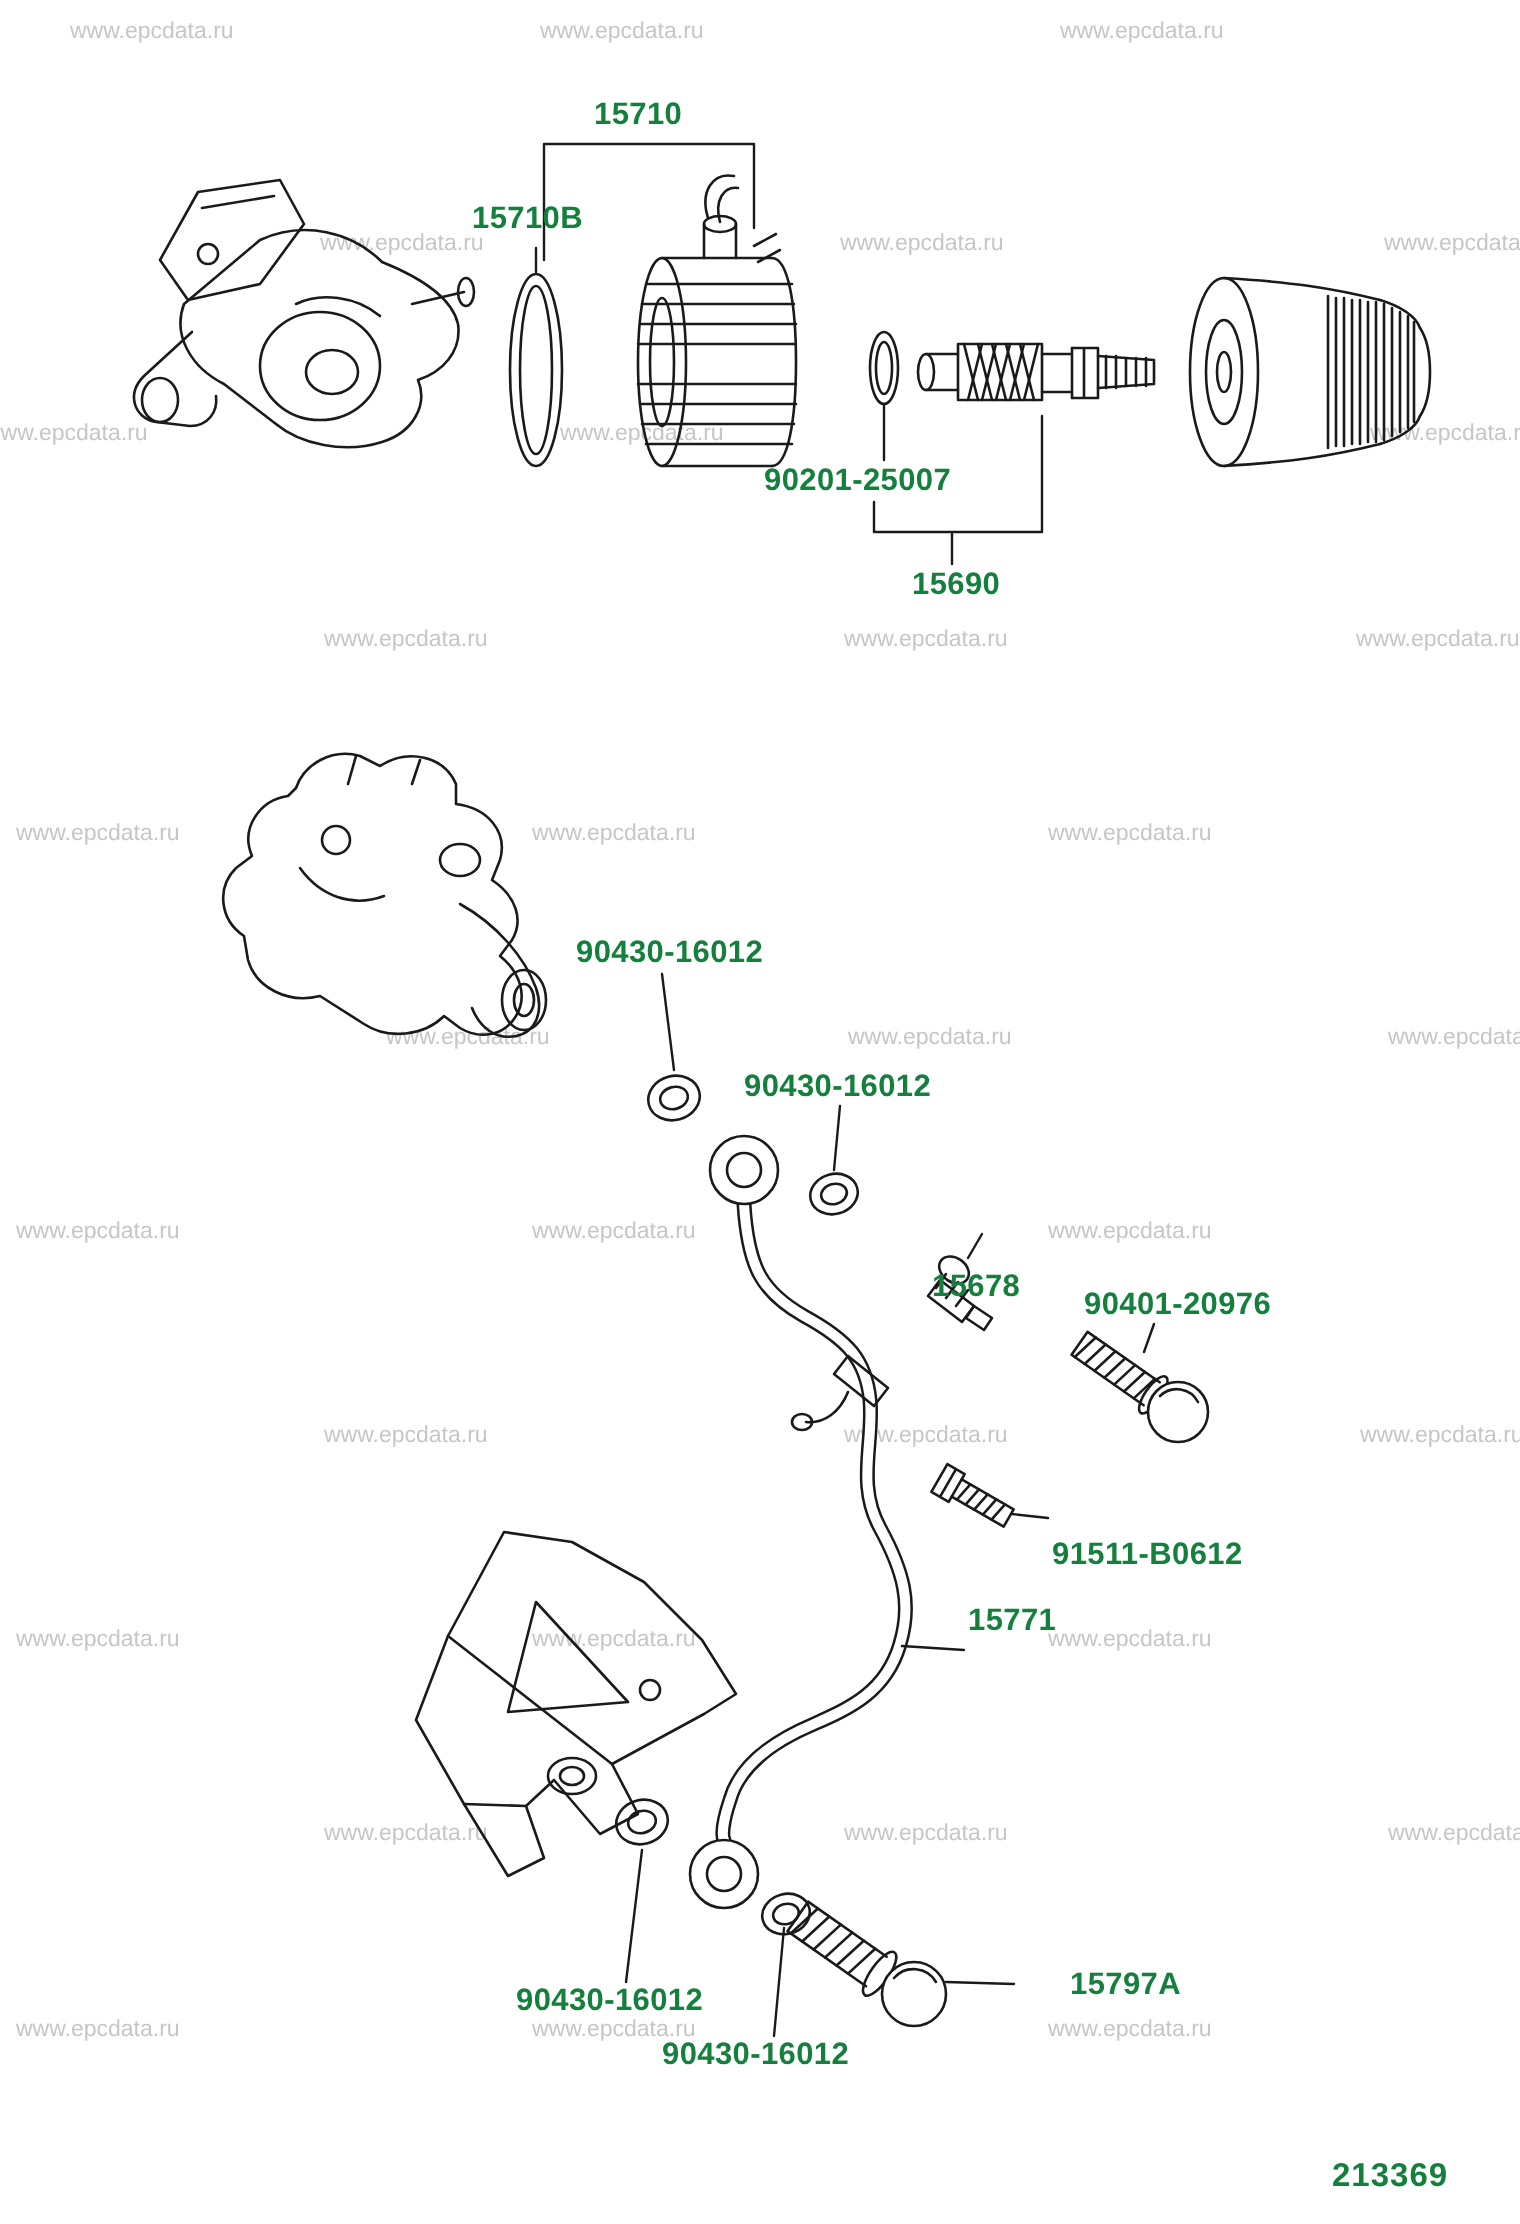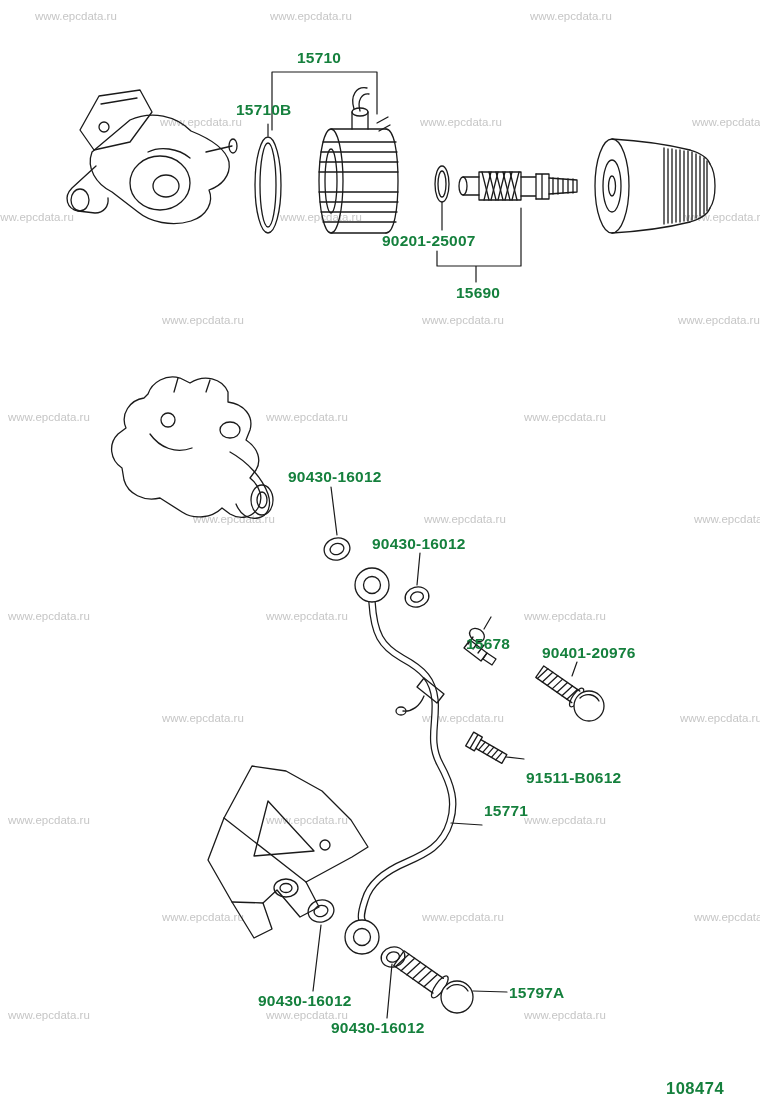--- a/index.html
+++ b/index.html
@@ -13,21 +13,21 @@
   #lbl-15710  {left:297px;top:49px;}
   #lbl-15710B {left:236px;top:101px;}
   #lbl-90201  {left:382px;top:232px;}
   #lbl-15690  {left:456px;top:284px;}
   #lbl-90430a {left:288px;top:468px;}
   #lbl-90430b {left:372px;top:535px;}
   #lbl-15678  {left:466px;top:599px;margin-top:36px;}
   #lbl-90401  {left:542px;top:644px;}
   #lbl-91511  {left:526px;top:752px;margin-top:17px;}
   #lbl-15771  {left:484px;top:802px;}
-  #lbl-15797A {left:509px;top:984px;}
+  #lbl-15797A {left:535px;top:984px;}
   #lbl-90430c {left:258px;top:992px;}
   #lbl-90430d {left:331px;top:1019px;}
   #lbl-150371 {left:666px;top:1079px;font-size:16.5px;letter-spacing:0.5px;}
 </style>
 </head>
 <body>
 
 <div class="canvas">
 
   <div id="wm-layer">
@@ -233,14 +233,14 @@
   <div id="lbl-90430a" class="lbl">90430-16012</div>
   <div id="lbl-90430b" class="lbl">90430-16012</div>
   <div id="lbl-15678" class="lbl">15678</div>
   <div id="lbl-90401" class="lbl">90401-20976</div>
   <div id="lbl-91511" class="lbl">91511-B0612</div>
   <div id="lbl-15771" class="lbl">15771</div>
   <div id="lbl-15797A" class="lbl">15797A</div>
   <div id="lbl-90430c" class="lbl">90430-16012</div>
   <div id="lbl-90430d" class="lbl">90430-16012</div>
 
-  <div id="lbl-150371" class="lbl">108474</div>
+  <div id="lbl-150371" class="lbl">213369</div>
 </div>
 
 </body></html>

